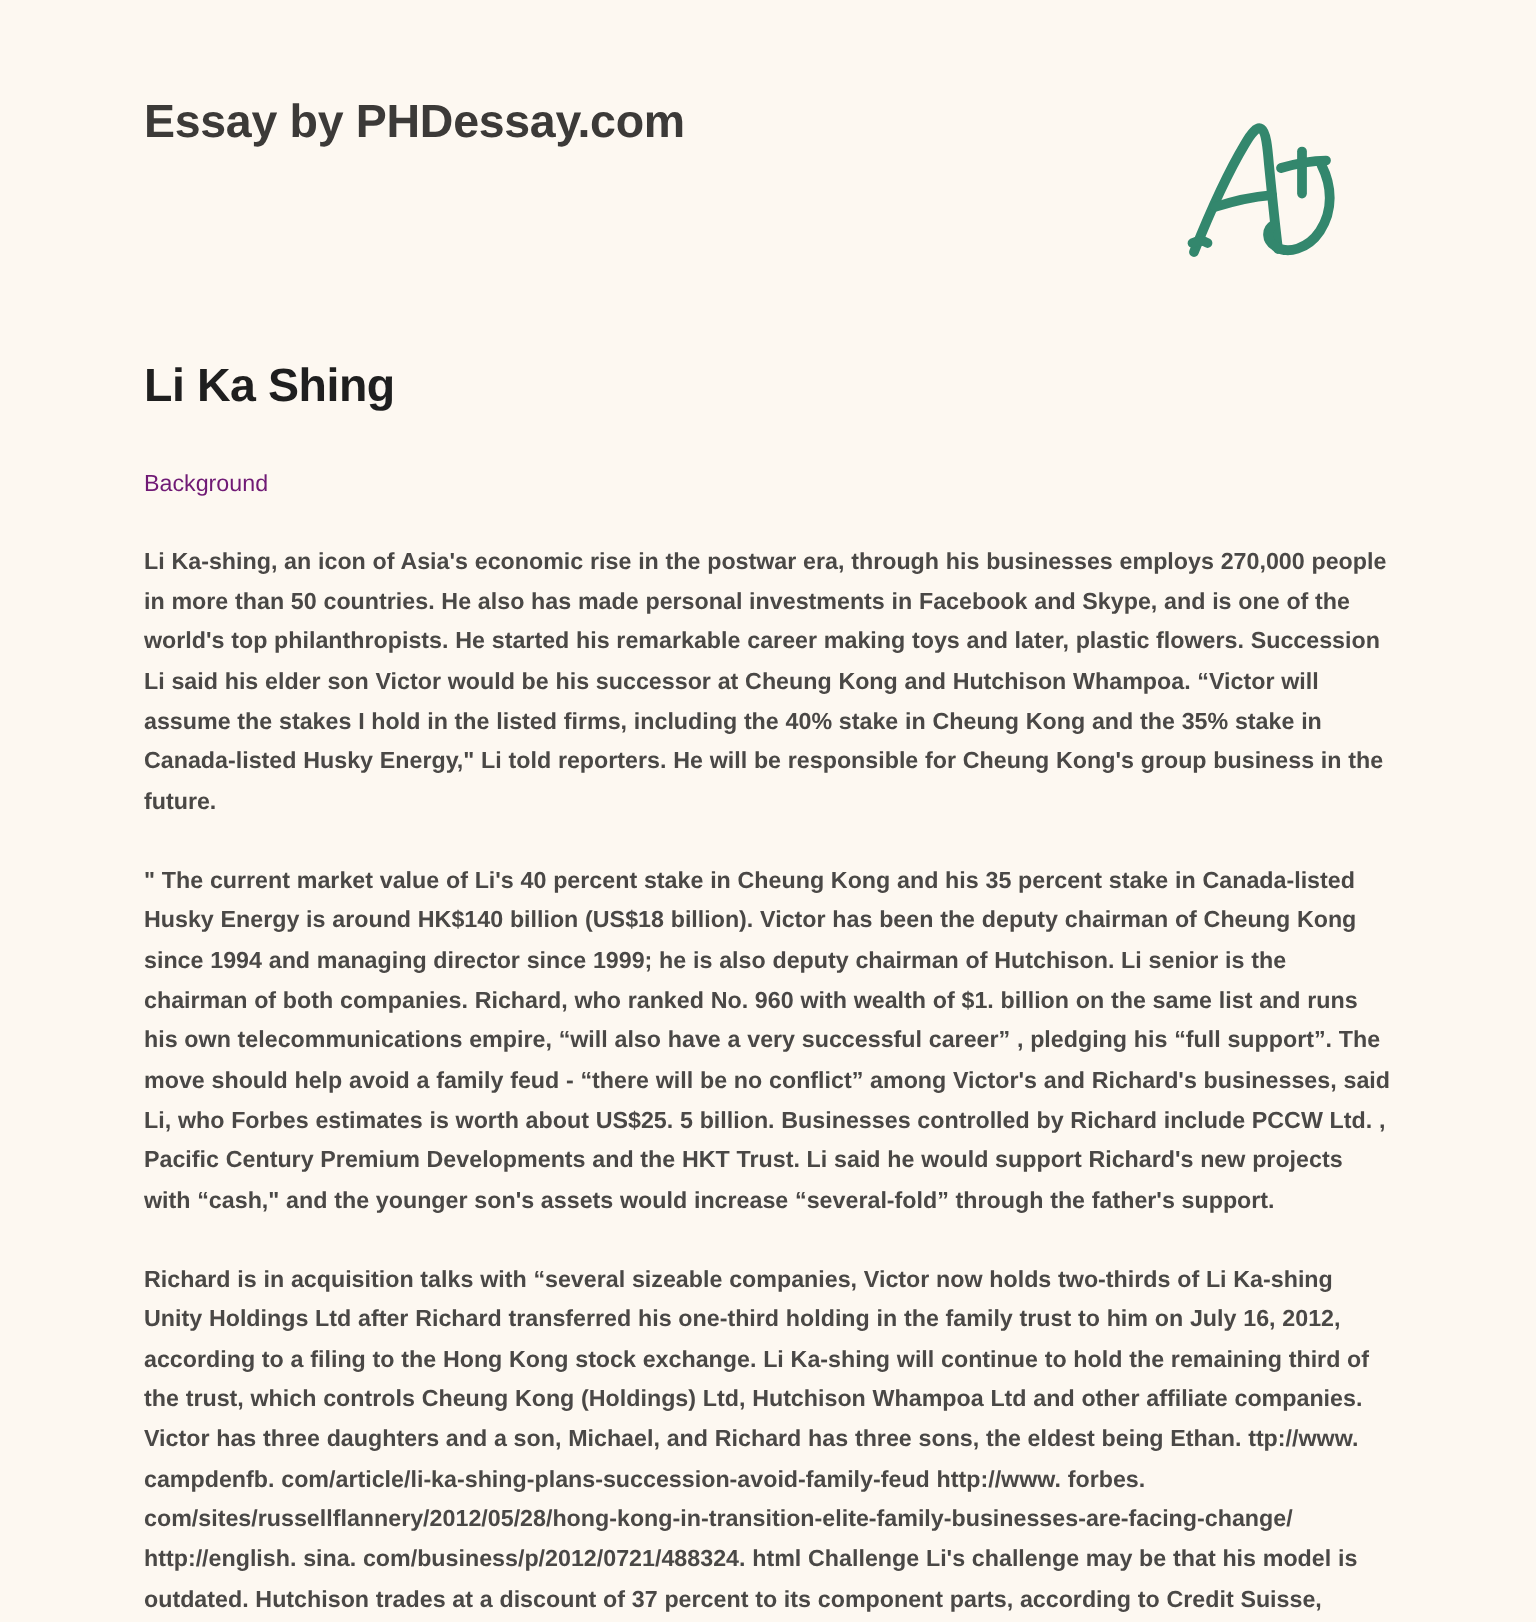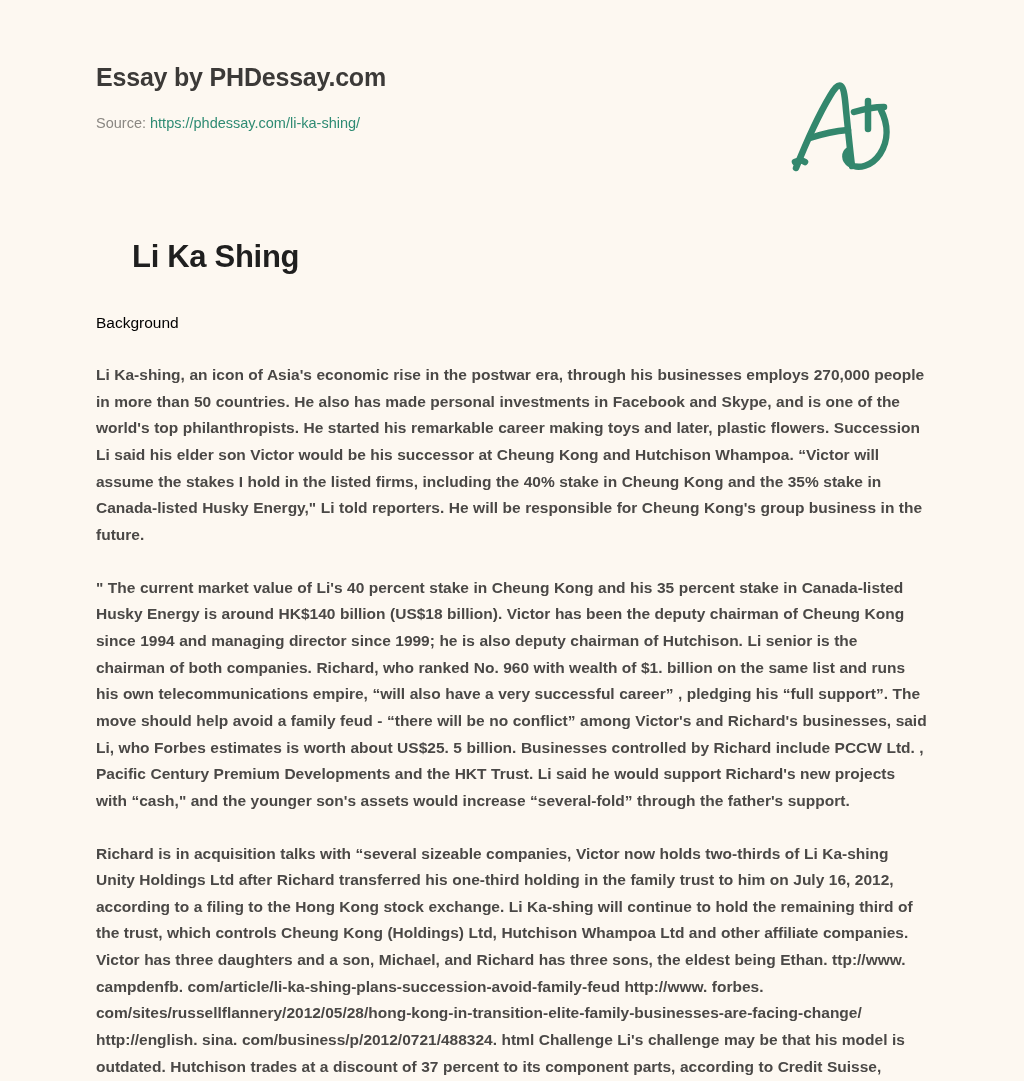--- a/index.html
+++ b/index.html
@@ -28,21 +28,21 @@
     padding: 62px 80px 0 96px;
     display: flex;
     align-items: flex-start;
     justify-content: space-between;
   }
   .header-left {
     display: flex;
     flex-direction: column;
   }
   .brand-line {
-    font-size: 25px;
+    font-size: 31px;
     font-weight: bold;
     color: #3c3a38;
     letter-spacing: -0.2px;
     line-height: 1.2;
     white-space: nowrap;
   }
   .source-line {
     margin-top: 22px;
     font-size: 14.5px;
     line-height: 1.3;
@@ -68,39 +68,38 @@
   .logo svg {
     display: block;
     width: 110px;
     height: 104px;
   }
 
   
   .title-block {
     padding: 0 96px;
     margin-top: 60px;
-    margin-left: 36px;
   }
   h1.doc-title {
     margin: 0;
     font-size: 31px;
     font-weight: bold;
     color: #1f1f1f;
     letter-spacing: -0.3px;
     line-height: 1.25;
   }
 
   
   .content {
     padding: 0 96px 0 96px;
     margin-top: 34px;
   }
   .section-label {
     font-size: 15.5px;
-    color: #000000;
+    color: #701a75;
     line-height: 1.5;
     margin: 0 0 28px 0;
   }
   p.para {
     margin: 0 0 26px 0;
     font-size: 15.5px;
     line-height: 1.72;
     color: #4a4846;
     text-align: left;
     word-spacing: 0.2px;
@@ -111,24 +110,20 @@
   }
 </style>
 </head>
 <body>
 
 <div class="page">
 
   <div class="header">
     <div class="header-left">
       <div class="brand-line">Essay by PHDessay.com</div>
-      <div class="source-line">
-        <span class="source-label">Source:</span>
-        <a class="source-url" href="#">https://phdessay.com/li-ka-shing/</a>
-      </div>
     </div>
 
     <div class="logo">
       <svg viewBox="0 0 110 104" xmlns="http://www.w3.org/2000/svg" fill="none" stroke="#33876d" stroke-width="6.5" stroke-linecap="round" stroke-linejoin="round">
 
         <path d="M8 94 C 16 74, 30 42, 42 22 C 46 15, 50 10, 53 12 C 56 14, 57 24, 58 36 C 60 56, 62 76, 64 92"></path>
 
         <path d="M22 64 C 34 60, 48 57, 60 56"></path>
 
         <path d="M7 88 C 11 86, 14 86, 17 88"></path>

